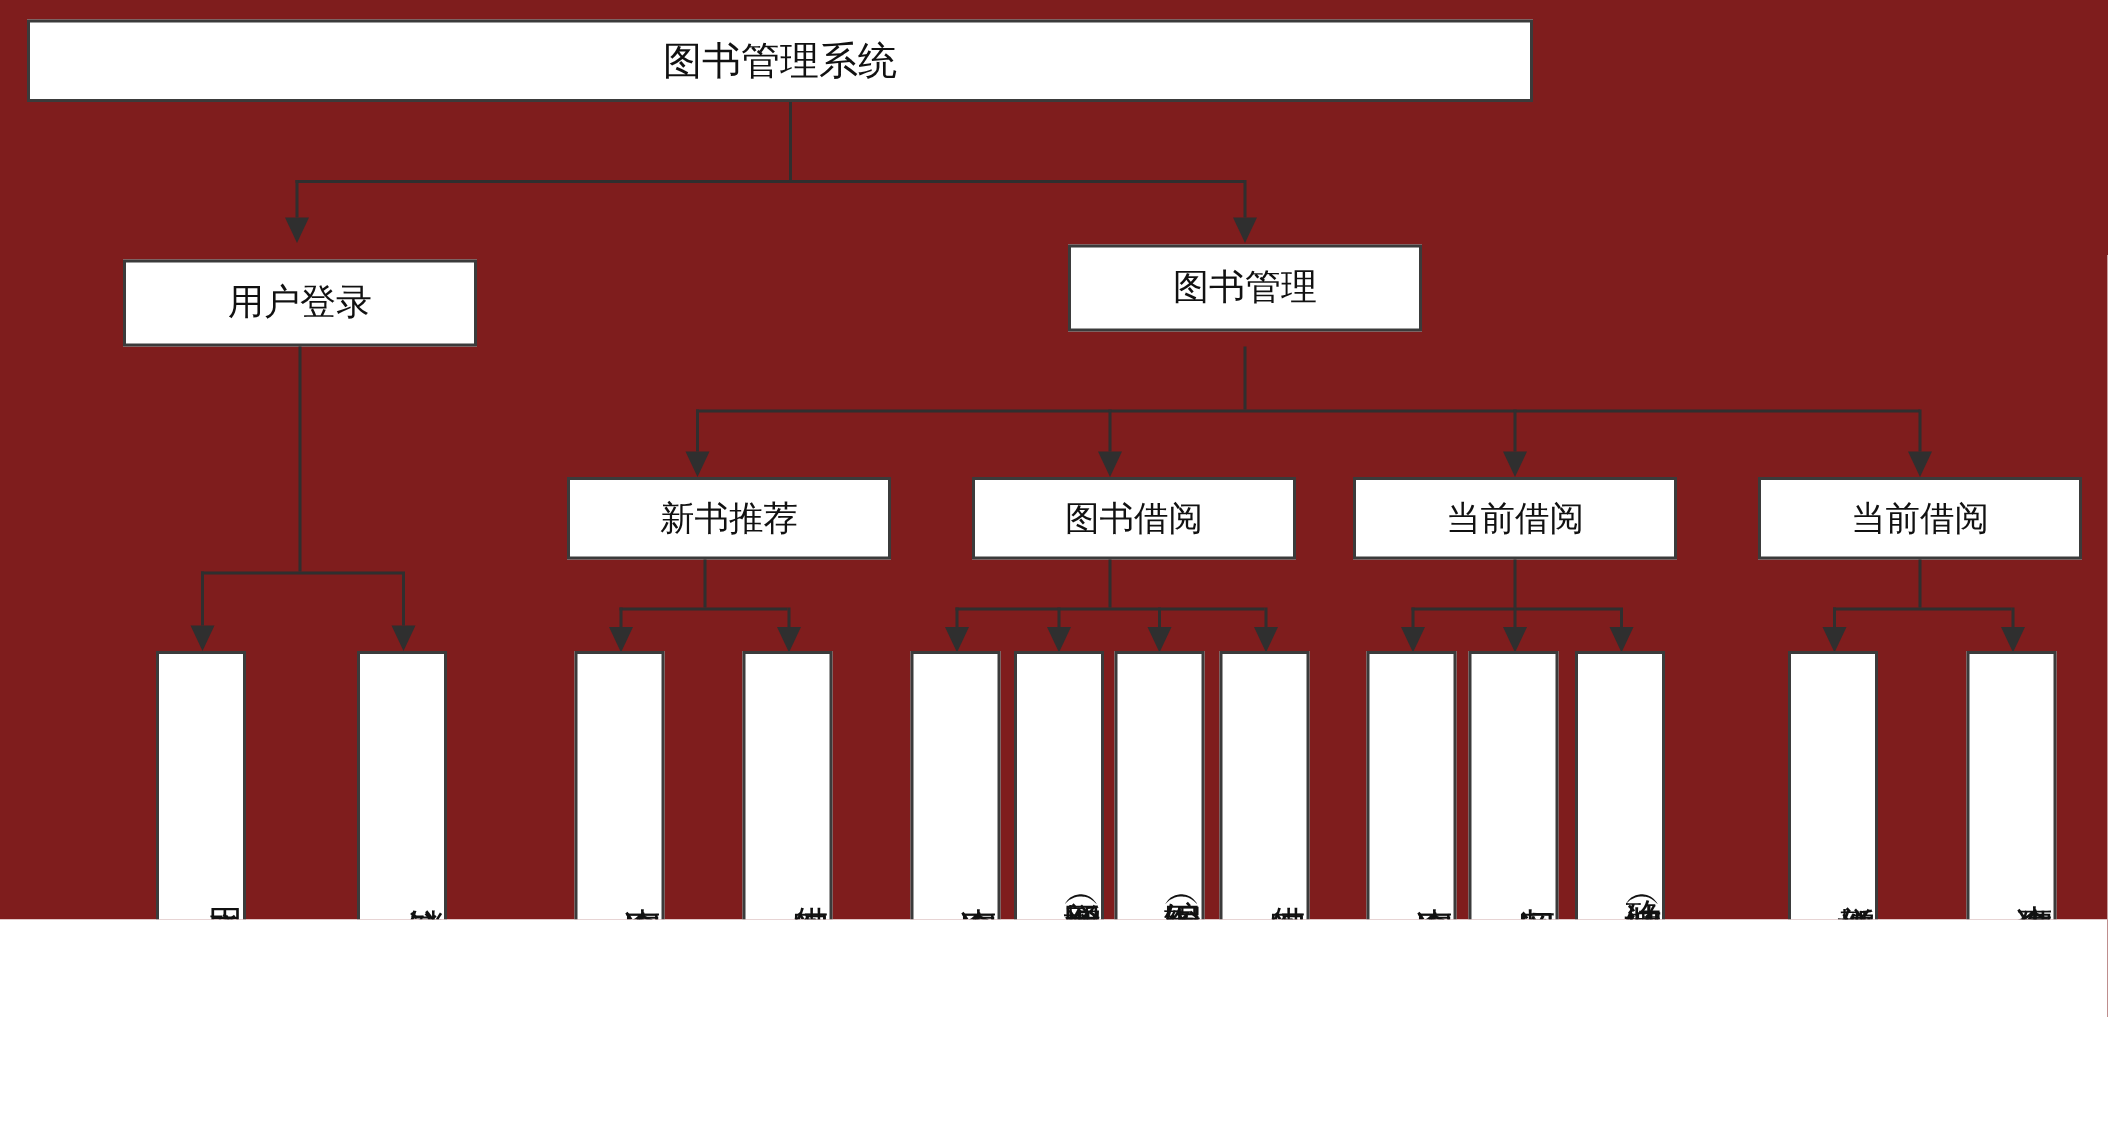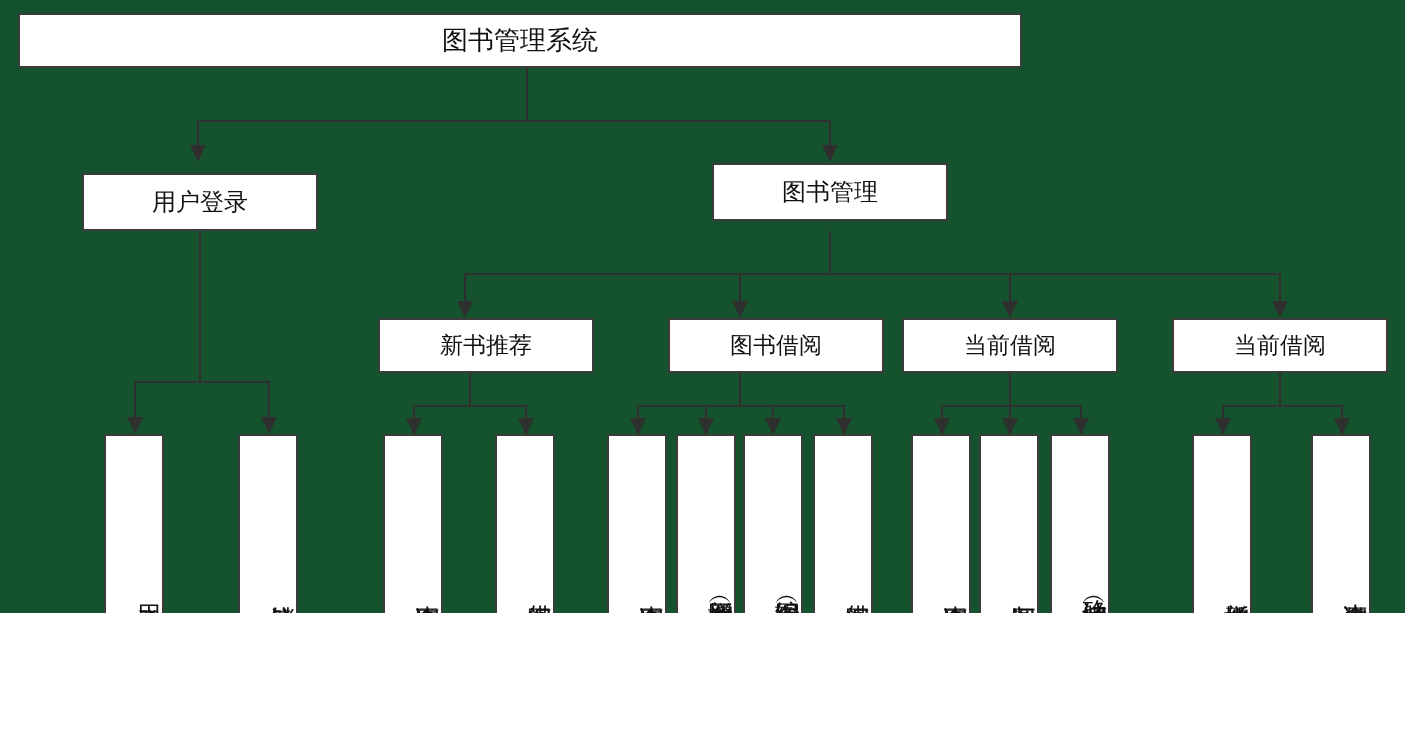--- a/index.html
+++ b/index.html
@@ -5,21 +5,21 @@
 <style>
   html,body{margin:0;padding:0;background:#ffffff;}
   body{
     font-family:"Liberation Sans","DejaVu Sans",sans-serif;
     color:#1a1a1a;
   }
   #canvas{
     position:relative;
     width:1405px;
     height:613px;
-    background:#14532d;
+    background:#7f1d1d;
     overflow:hidden;
   }
   
   .node{
     position:absolute;
     box-sizing:border-box;
     border:2.2px solid #3b3b3b;
     background:#ffffff;
     display:flex;
     align-items:center;
@@ -120,21 +120,21 @@
   <div class="edge v" style="left:739px;top:273px;height:28px;"></div>
   <div class="arrow" style="left:732px;top:301px;"></div>
   <div class="edge v" style="left:1009px;top:273px;height:28px;"></div>
   <div class="arrow" style="left:1002px;top:301px;"></div>
   <div class="edge v" style="left:1279px;top:273px;height:28px;"></div>
   <div class="arrow" style="left:1272px;top:301px;"></div>
 
   <div class="node lvl3" style="left:362px;top:318px;width:216px;height:55px;margin-left:16px;">
     <span>新书推荐</span>
   </div>
-  <div class="node lvl3" style="left:668px;top:318px;width:216px;height:55px;">
+  <div class="node lvl3" style="left:648px;top:318px;width:216px;height:55px;">
     <span>图书借阅</span>
   </div>
   <div class="node lvl3" style="left:902px;top:318px;width:216px;height:55px;align-items:center;">
     <span>当前借阅</span>
   </div>
   <div class="node lvl3" style="left:1172px;top:318px;width:216px;height:55px;">
     <span>当前借阅</span>
   </div>
 
   <div class="edge v" style="left:469px;top:373px;height:32px;"></div>

